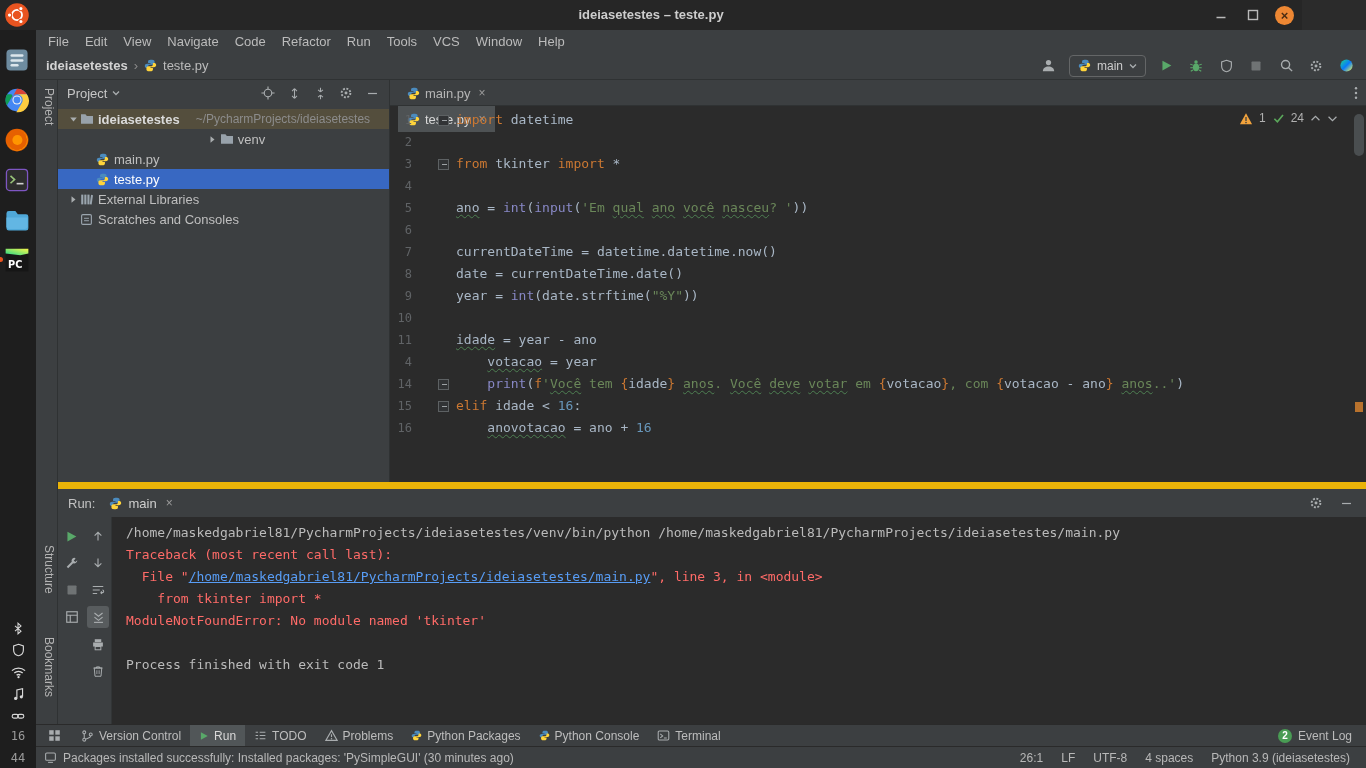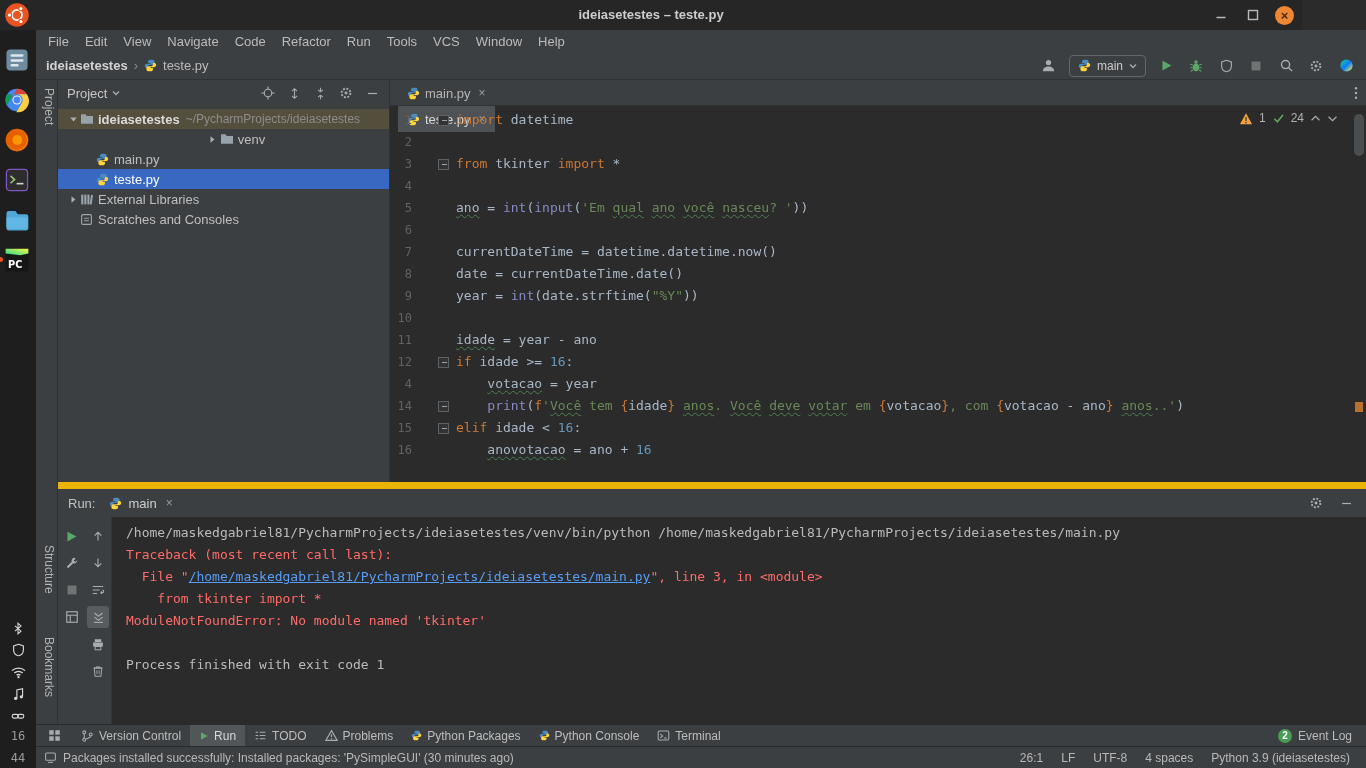--- a/index.html
+++ b/index.html
@@ -44,21 +44,21 @@
   #proj-header{height:26px;display:flex;align-items:center;padding:0 9px;gap:5px}
   #proj-title{display:flex;align-items:center;gap:5px;font-size:13px;color:#c7c7c7}
   #proj-icons{margin-left:auto;display:flex;align-items:center;gap:10px}
   .picon{width:16px;height:16px;display:flex;align-items:center;justify-content:center}
   #tree{padding-top:3px}
   .tree-row{height:20px;display:flex;align-items:center;font-size:13px;color:#bfbfbf}
   .tree-row .chev{width:14px;display:flex;justify-content:center;flex:none}
   .tree-row .ticon{width:17px;display:flex;flex:none}
   .tlabel{margin-left:1px;white-space:nowrap}
   .tlabel.bold{color:#dadada;font-weight:bold}
-  .thint{color:#8c8c8c;margin-left:6px;font-size:12px;white-space:nowrap}
+  .thint{color:#8c8c8c;margin-left:16px;font-size:12px;white-space:nowrap}
   .hl-root{background:#544e3d}
   .hl-selected{background:#3868C2}
   .hl-selected .tlabel{color:#fff}
   
   #editor{position:absolute;left:354px;top:50px;right:0;height:402px;background:#2b2b2b}
   #tabsbar{height:26px;background:#3c3f41;border-bottom:1px solid #2f3233;display:flex;padding-left:8px;position:relative}
   .etab{display:flex;align-items:center;gap:5px;padding:0 9px;height:26px;font-size:13px;color:#b5b5b5}
   .etab.active{background:#4e5254;color:#d8d8d8}
   .tabclose{color:#9b9b9b;font-size:12px;margin-left:3px}
   #tabs-kebab{position:absolute;right:8px;top:6px}
@@ -538,25 +538,20 @@
             <span class="ln">10</span>
             <span class="fold"></span>
             <span class="codetext"></span>
           </div>
           <div class="cl">
             <span class="ln">11</span>
             <span class="fold"></span>
             <span class="codetext"><span class="pl sp">idade</span><span class="pl"> = year - ano</span></span>
           </div>
           <div class="cl">
-            <span class="ln">12</span>
-            <span class="fold has"></span>
-            <span class="codetext"><span class="kw">if</span><span class="pl"> idade &gt;= </span><span class="num">16</span><span class="pl">:</span></span>
-          </div>
-          <div class="cl">
             <span class="ln">4</span>
             <span class="fold"></span>
             <span class="codetext"><span class="pl">    </span><span class="pl sp">votacao</span><span class="pl"> = year</span></span>
           </div>
           <div class="cl">
             <span class="ln">14</span>
             <span class="fold has"></span>
             <span class="codetext"><span class="pl">    </span><span class="bi">print</span><span class="pl">(</span><span class="kw">f</span><span class="str">'</span><span class="str sp">Você</span><span class="str"> tem </span><span class="fs">{</span><span class="pl">idade</span><span class="fs">}</span><span class="str"> </span><span class="str sp">anos</span><span class="str">. </span><span class="str sp">Você</span><span class="str"> </span><span class="str sp">deve</span><span class="str"> </span><span class="str sp">votar</span><span class="str"> em </span><span class="fs">{</span><span class="pl">votacao</span><span class="fs">}</span><span class="str">, com </span><span class="fs">{</span><span class="pl">votacao - ano</span><span class="fs">}</span><span class="str"> </span><span class="str sp">anos</span><span class="str">..'</span><span class="pl">)</span></span>
           </div>
           <div class="cl">

